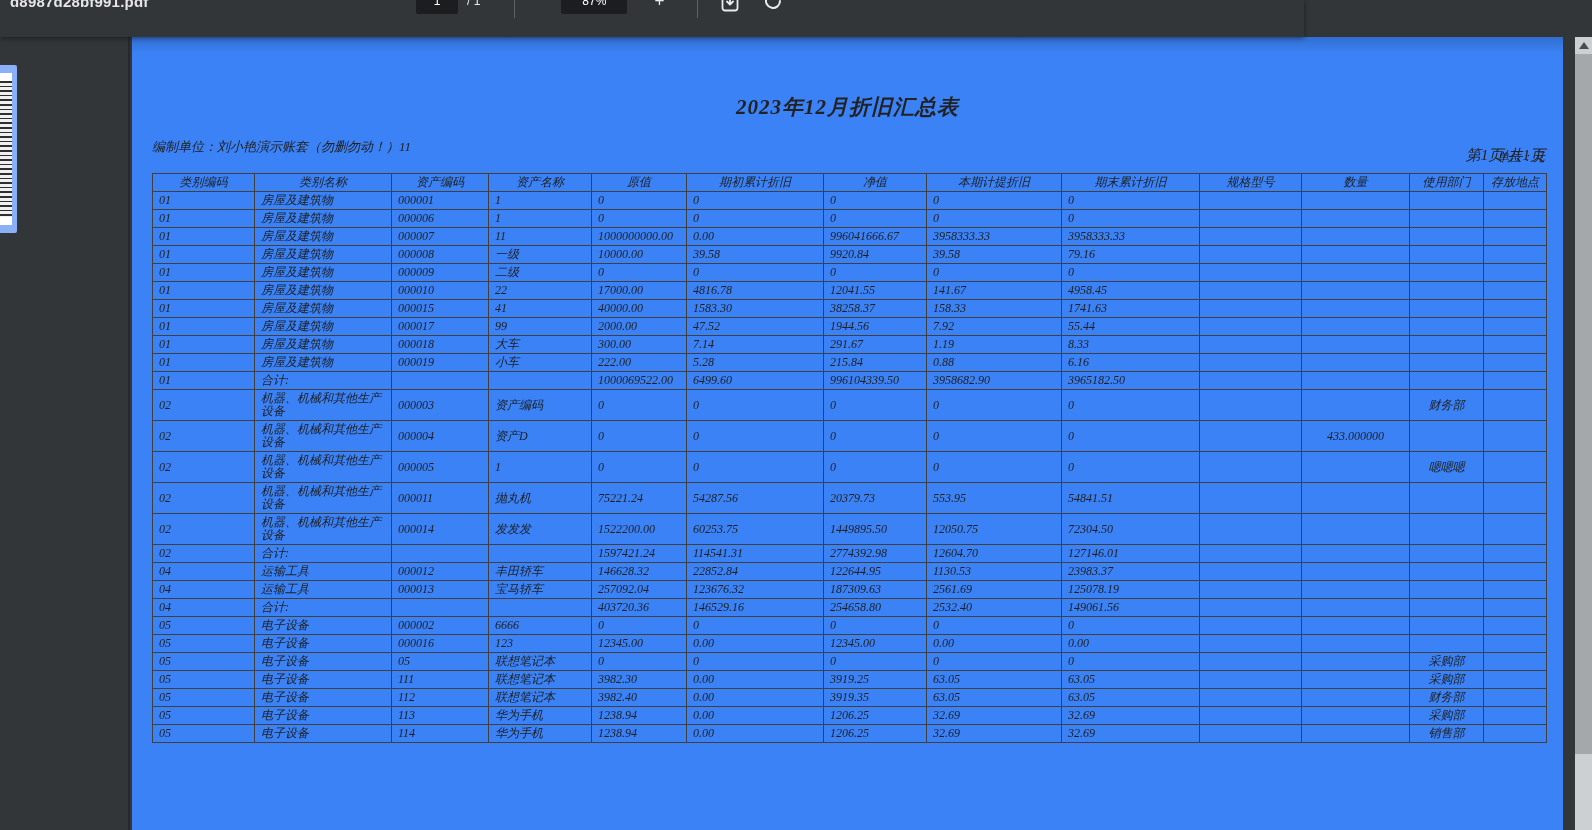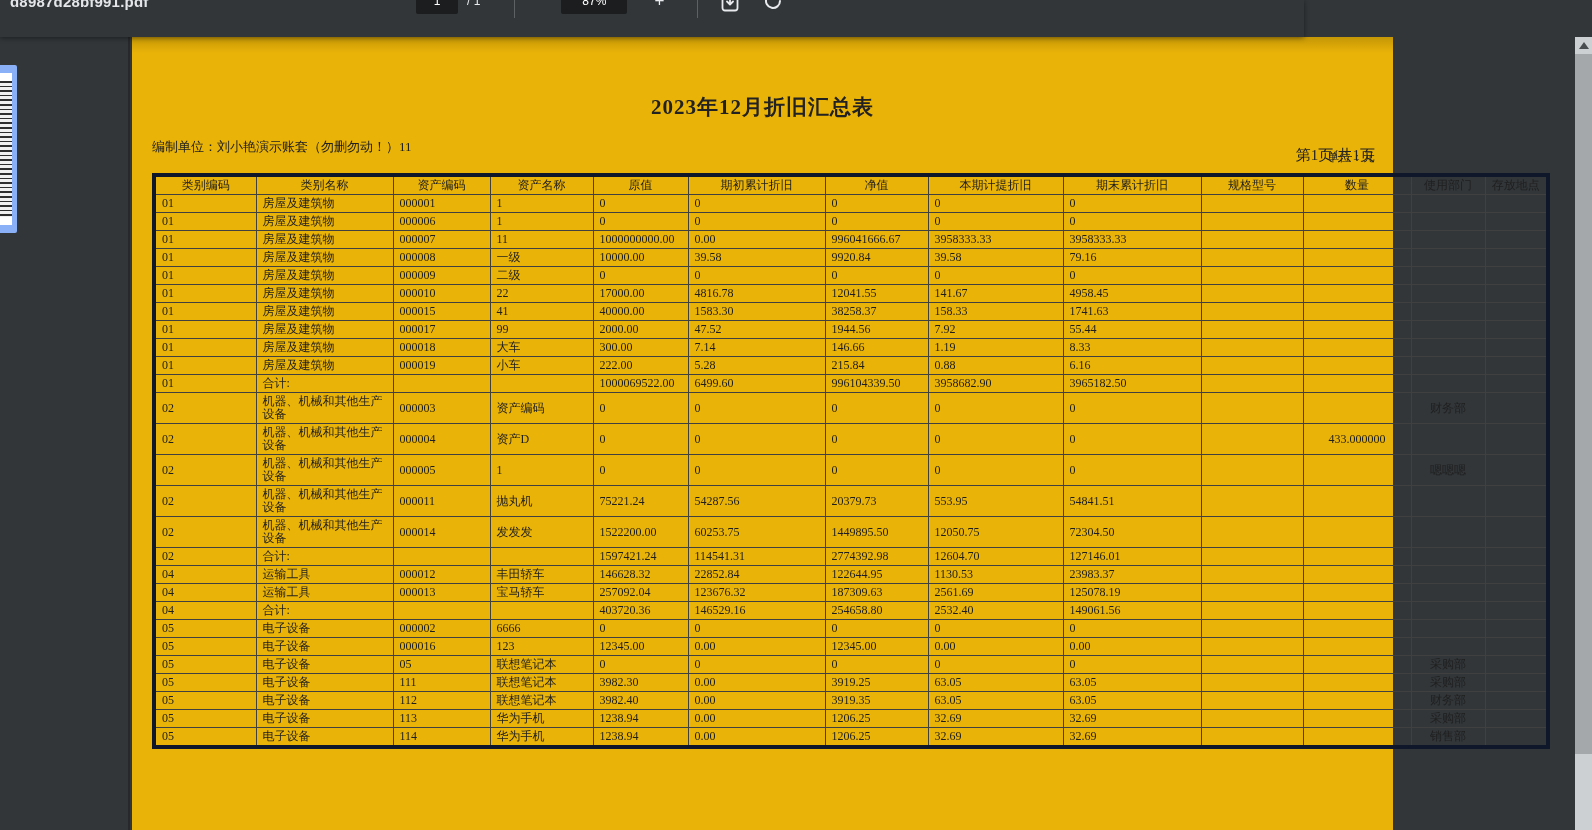--- a/index.html
+++ b/index.html
@@ -47,39 +47,39 @@
     background: #8ab0f8; padding: 8px 5px; border-radius: 2px;
   }
   .thumb-page {
     width: 100%; height: 100%; background-color: #ffffff;
     background-image: repeating-linear-gradient(180deg, #2e2e2e 0 1.6px, #f0f0f0 1.6px 4.6px);
     background-repeat: no-repeat; background-position: 0 8px; background-size: 100% 136px;
   }
 
   
   .page {
-    position: absolute; left: 132px; top: 37px; width: 1261px; height: 793px;
-    background: #eab308; z-index: 5;
-    font-family: "Liberation Serif", "DejaVu Serif", serif; color: #222;
+    position: absolute; left: 132px; top: 37px; width: 1431px; height: 793px;
+    background: #3b82f6; z-index: 5;
+    font-family: "Liberation Serif", "DejaVu Serif", serif; color: #222; font-style: italic;
   }
   .page::before {
     content: ""; position: absolute; left: 0; top: 0; right: 0; height: 16px;
     background: linear-gradient(180deg, rgba(0,0,0,0.16), rgba(0,0,0,0)); pointer-events: none;
   }
   .doc-title {
     position: absolute; top: 56px; left: 0; width: 100%;
     text-align: center; font-size: 21px; font-weight: bold; letter-spacing: 1px;
   }
   .meta-prepared { position: absolute; left: 20px;  top: 101px; font-size: 13px; }
   .meta-pageinfo { position: absolute; right: 18px; top: 109px;  font-size: 15px; }
   .meta-unit     { position: absolute; right: 18px; top: 112px; font-size: 12px; text-align: center; }
 
   table.dep {
     position: absolute; left: 20px; top: 136px; width: 1394px;
-    border-collapse: collapse; table-layout: fixed; border: 4px solid #0f172a;
+    border-collapse: collapse; table-layout: fixed; border: 1px solid #0f172a;
   }
   table.dep th, table.dep td {
     border: 1px solid #404040; font-size: 12px; line-height: 13px;
     padding: 2px 6px; height: 18px; font-weight: normal;
     overflow: hidden; word-break: break-all; vertical-align: middle; color: #1f1f1f;
   }
   table.dep th { text-align: center; }
   table.dep td { text-align: left; }
   table.dep td.center { text-align: center; }
 
@@ -324,21 +324,21 @@
           <td class="center"></td>
           <td class="center"></td>
         </tr>
         <tr>
           <td>01</td>
           <td>房屋及建筑物</td>
           <td>000018</td>
           <td>大车</td>
           <td>300.00</td>
           <td>7.14</td>
-          <td>146.66</td>
+          <td>291.67</td>
           <td>1.19</td>
           <td>8.33</td>
           <td class="center"></td>
           <td class="center"></td>
           <td class="center"></td>
           <td class="center"></td>
         </tr>
         <tr>
           <td>01</td>
           <td>房屋及建筑物</td>

